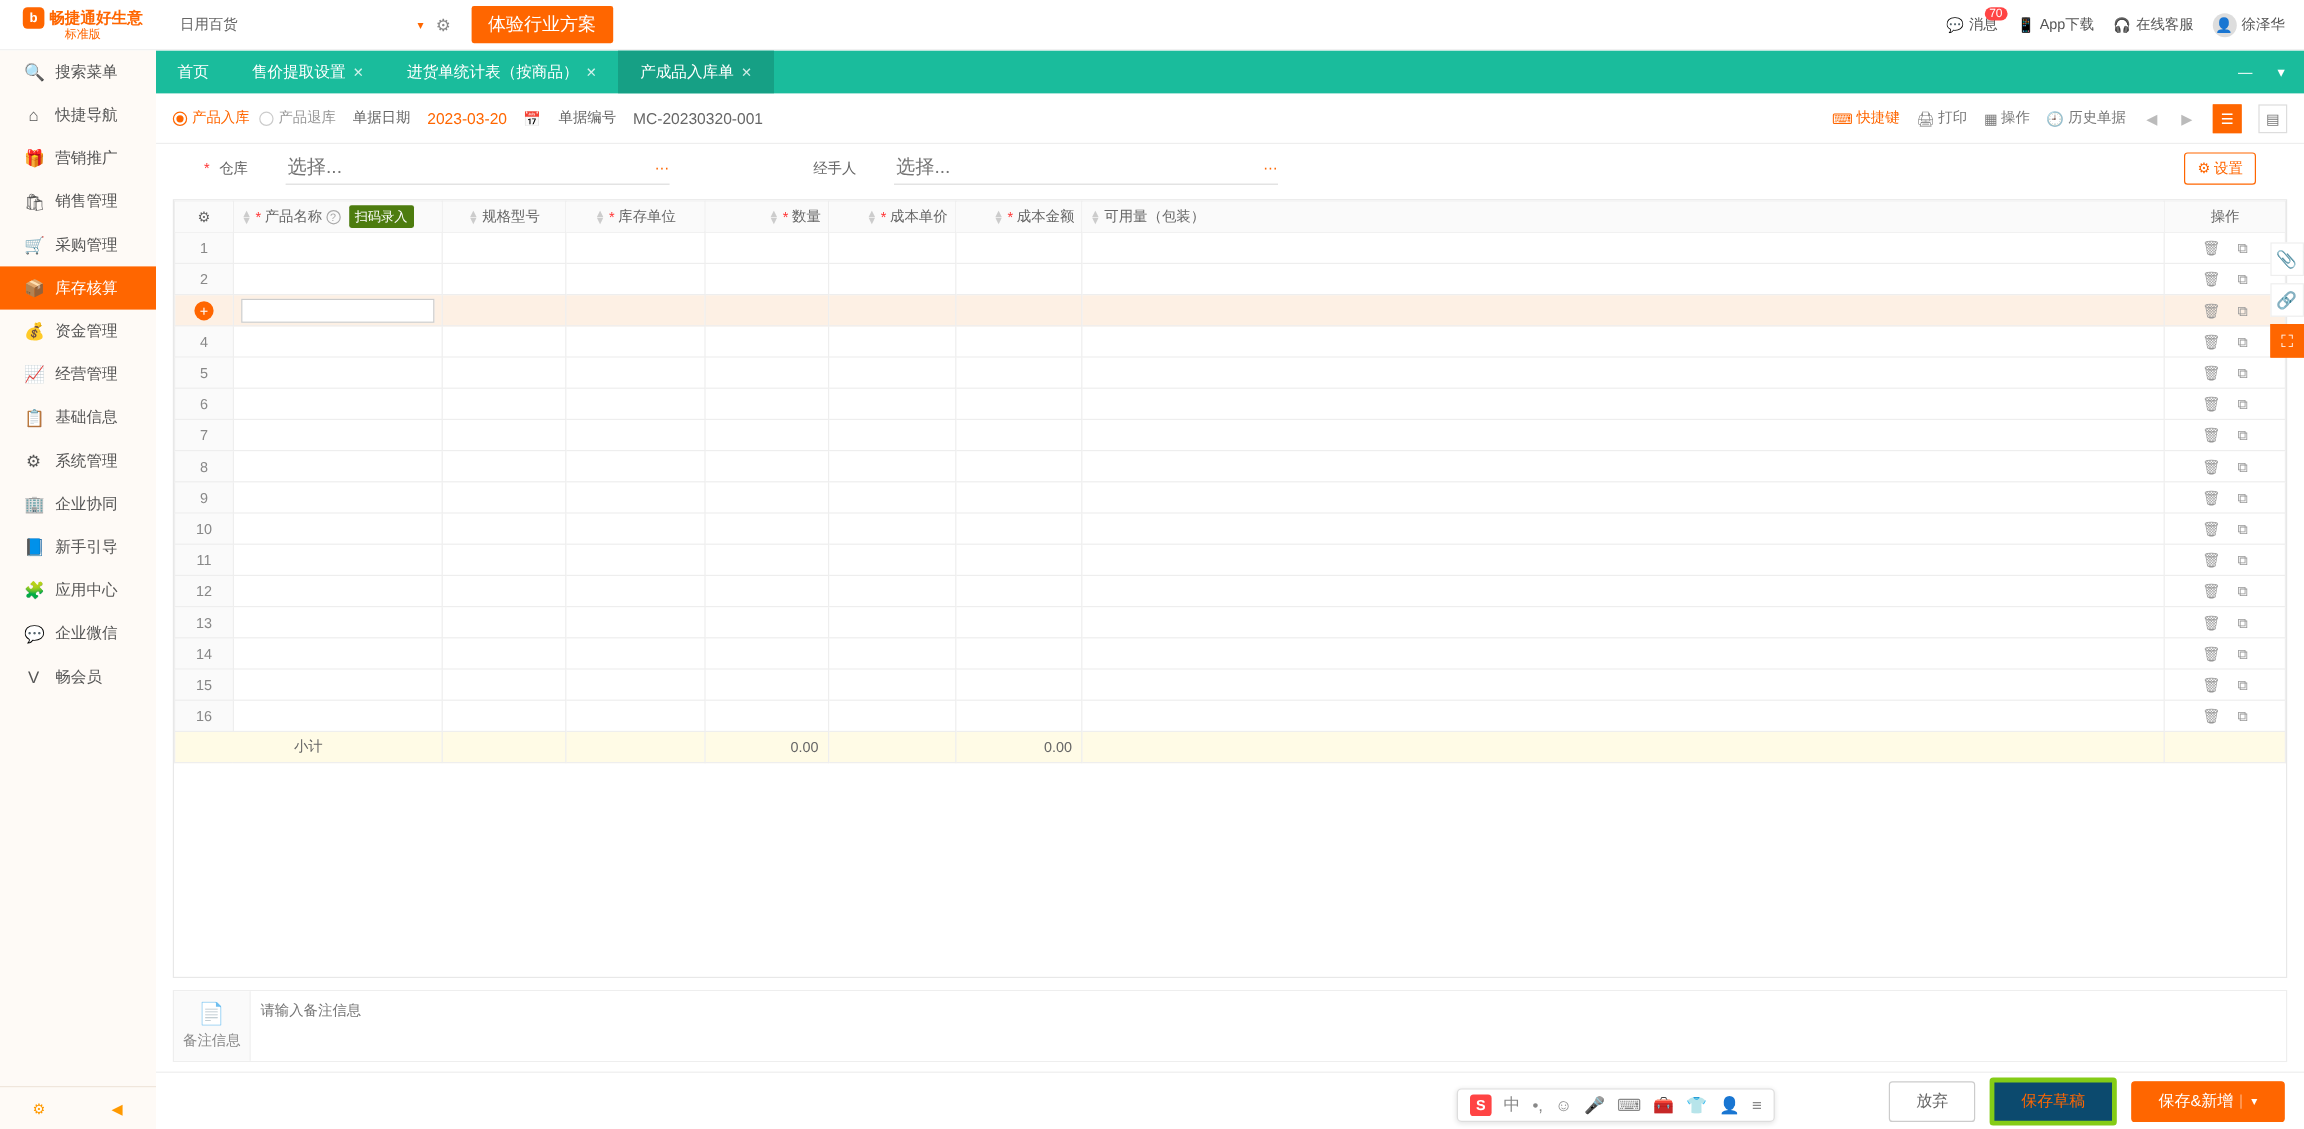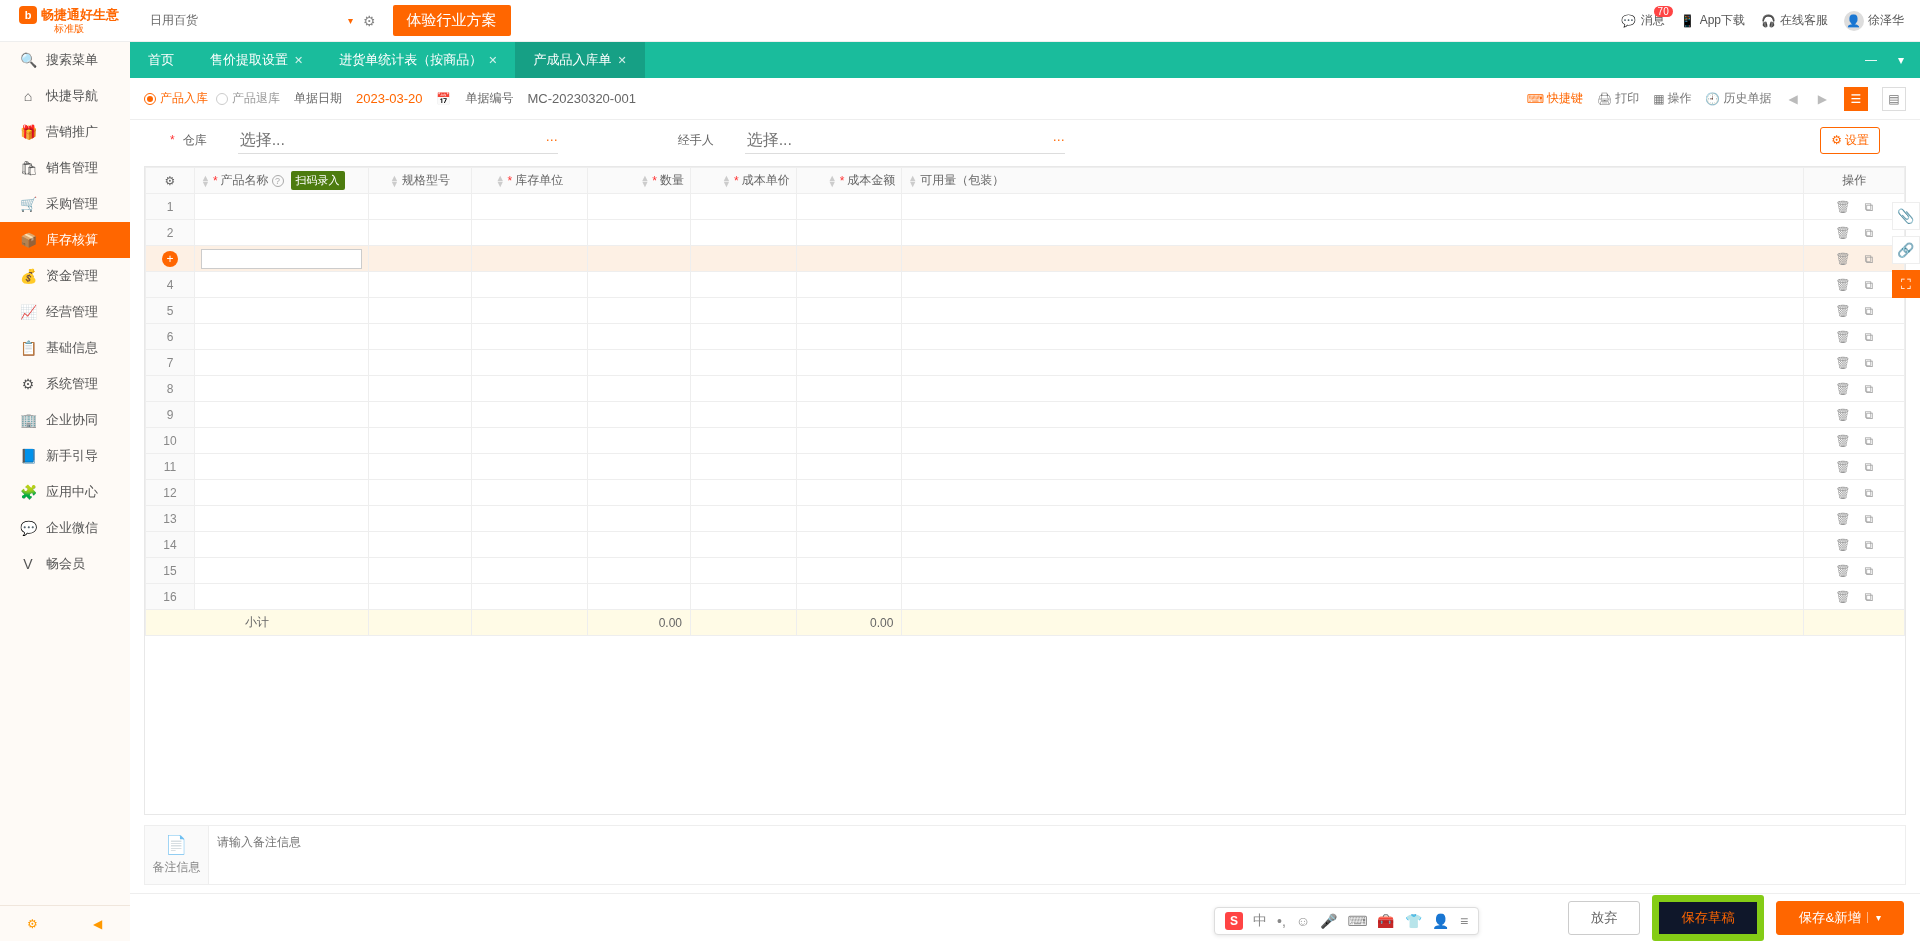--- a/index.html
+++ b/index.html
@@ -92,21 +92,21 @@
 
 
 .remarks-row { margin: 10px 14px 0 14px; border: 1px solid #eee; display: flex; height: 60px; }
 .remarks-label { width: 64px; display: flex; flex-direction: column; align-items: center; justify-content: center; background: #fafafa; border-right: 1px solid #eee; color: #888; gap: 3px; }
 .remarks-icon { color: #1abc9c; font-size: 18px; }
 .remarks-input { flex: 1; border: none; padding: 8px; color: #aaa; font-size: 12px; resize: none; outline: none; }
 
 
 .footer-bar { height: 48px; border-top: 1px solid #eee; display: flex; align-items: center; justify-content: flex-end; gap: 12px; padding: 0 16px; background: #fff; margin-top: 8px; }
 .btn-outline-gray { border: 1px solid #ccc; color: #666; padding: 7px 22px; border-radius: 3px; cursor: pointer; background: #fff; }
-.btn-outline-orange { border: 7px solid #84cc16; color: #f60; padding: 7px 22px; border-radius: 3px; cursor: pointer; background: #0f172a; }
+.btn-outline-orange { border: 4px solid #84cc16; color: #f60; padding: 7px 22px; border-radius: 3px; cursor: pointer; background: #0c4a6e; }
 .btn-solid-orange { border: 1px solid #f60; background: #f60; color: #fff; padding: 7px 22px; border-radius: 3px; cursor: pointer; display: flex; align-items: center; gap: 6px; }
 .btn-caret { border-left: 1px solid rgba(255,255,255,.5); padding-left: 8px; font-size: 10px; }
 
 
 .right-rail { position: absolute; right: 0; top: 160px; width: 28px; display: flex; flex-direction: column; gap: 6px; }
 .rail-btn { width: 28px; height: 28px; background: #fff; border: 1px solid #eee; display: flex; align-items: center; justify-content: center; color: #888; cursor: pointer; font-size: 14px; }
 .rail-btn.active { background: #f60; color: #fff; border-color: #f60; }
 
 
 .ime-bar { position: absolute; bottom: 6px; left: 1084px; height: 28px; background: #fff; border: 1px solid #ddd; border-radius: 4px; display: flex; align-items: center; gap: 10px; padding: 0 10px; box-shadow: 0 1px 4px rgba(0,0,0,.1); }

